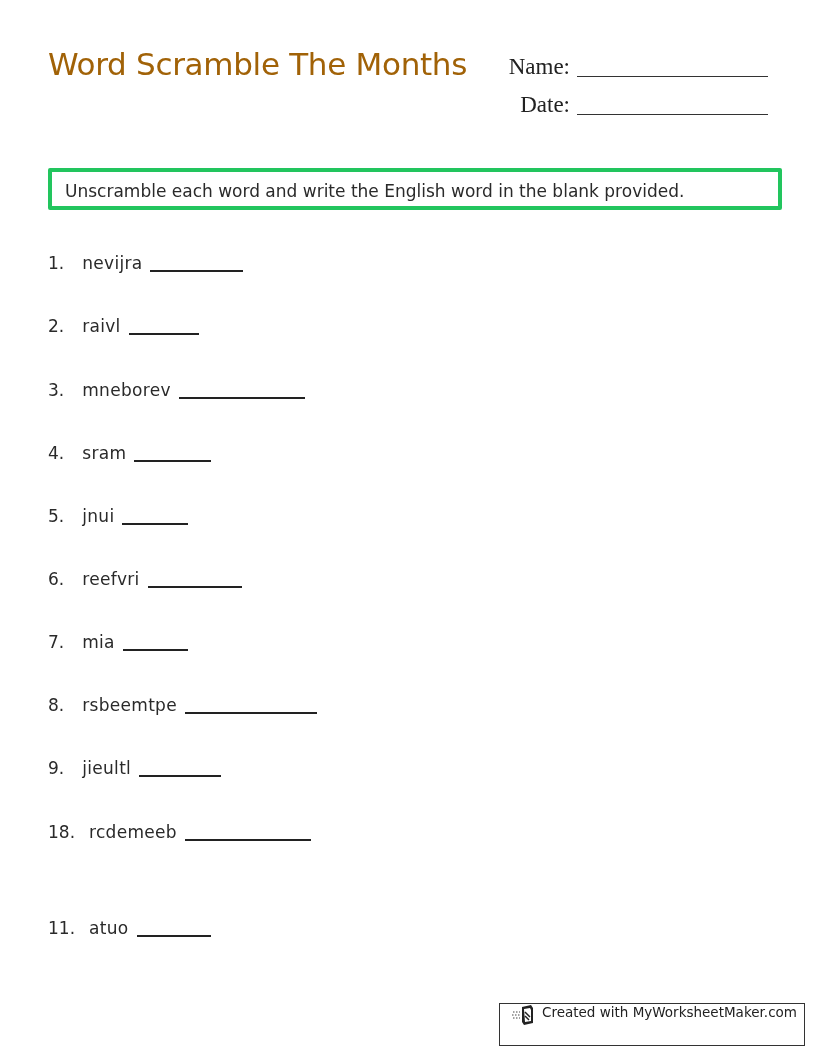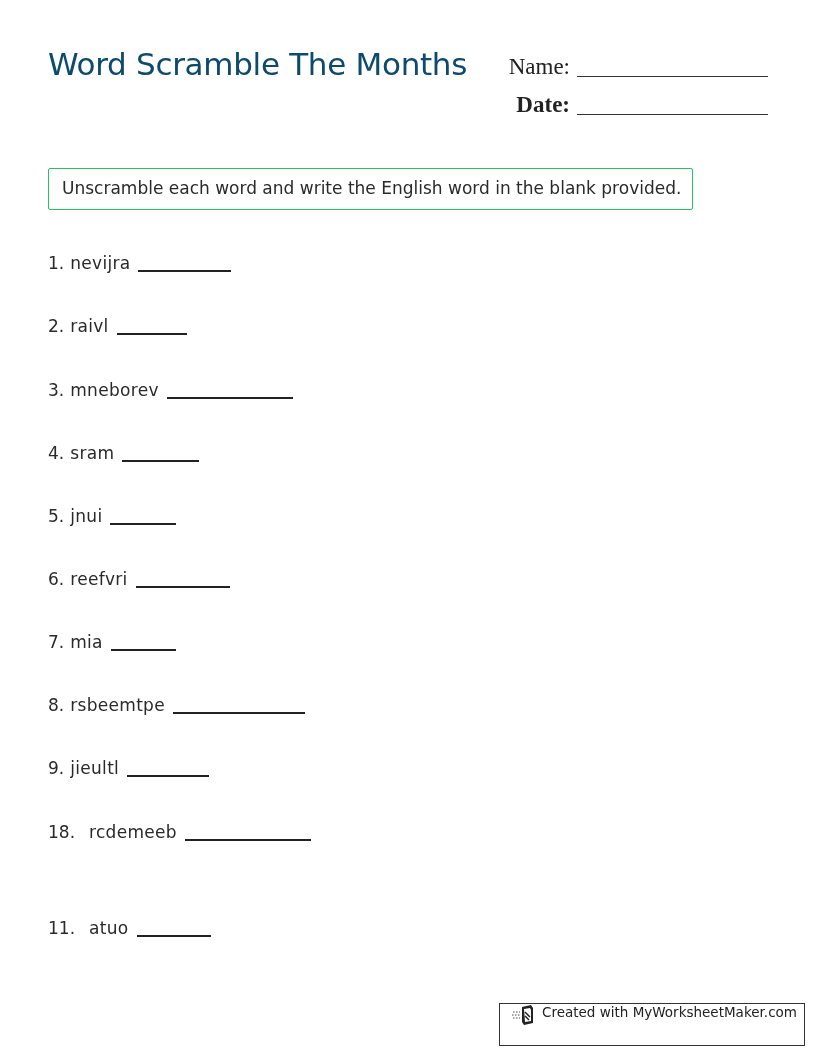--- a/index.html
+++ b/index.html
@@ -1,39 +1,39 @@
 <!DOCTYPE html>
 <html><head>
   <meta charset="utf-8">
   <style>
     html, body { margin: 0; padding: 0; background: #ffffff; }
     body { width: 816px; height: 1056px; position: relative; overflow: hidden; color: #222; }
-    .title { position: absolute; left: 48px; top: 46px; font-family: "DejaVu Sans", sans-serif; font-size: 31px; color: #0c4a6e; letter-spacing: -0.3px; font-weight: normal; margin: 0; }
+    .title { position: absolute; left: 48px; top: 46px; font-family: "DejaVu Sans", sans-serif; font-size: 31px; color: #a16207; letter-spacing: -0.3px; font-weight: normal; margin: 0; }
     .field { position: absolute; font-family: "Liberation Serif", serif; font-size: 23px; color: #222; }
     .field-label { position: absolute; text-align: right; width: 70px; }
     .field-line { position: absolute; height: 0; border-bottom: 1px solid #333; width: 191px; }
-    .instructions { position: absolute; left: 48px; top: 168px; width: 645px; height: 42px; box-sizing: border-box; border: 1px solid #22c55e; border-radius: 2px; font-family: "DejaVu Sans", sans-serif; font-size: 17px; color: #2a2a2a; padding: 9px 13px; white-space: nowrap; }
+    .instructions { position: absolute; left: 48px; top: 168px; width: 734px; height: 42px; box-sizing: border-box; border: 4px solid #22c55e; border-radius: 2px; font-family: "DejaVu Sans", sans-serif; font-size: 17px; color: #2a2a2a; padding: 9px 13px; white-space: nowrap; }
     .question { position: absolute; left: 48px; font-family: "DejaVu Sans", sans-serif; font-size: 17px; color: #2a2a2a; display: flex; align-items: baseline; white-space: nowrap; }
     .q-num { display: inline-block; }
-    .q-word { display: inline-block; margin-left: 6px; letter-spacing: 0.3px; }
+    .q-word { display: inline-block; margin-left: 18px; letter-spacing: 0.3px; }
     .q-blank { display: inline-block; margin-left: 8px; border-bottom: 2px solid #222; height: 1px; position: relative; top: 3px; }
     .footer-badge { position: absolute; left: 499px; top: 1003px; width: 306px; height: 43px; box-sizing: border-box; border: 1px solid #333; display: flex; align-items: flex-start; padding-left: 12px; font-family: "DejaVu Sans", sans-serif; font-size: 13.5px; color: #222; white-space: nowrap; }
     .footer-icon { width: 24px; height: 22px; margin-right: 6px; }
   </style>
 </head>
 <body>
 
 <h1 class="title">Word Scramble The Months</h1>
 
 <div>
   <span class="field field-label" style="left:500px; top:54px;">Name:</span>
   <span class="field-line" style="left:577px; top:76px;"></span>
 </div>
 <div>
-  <span class="field field-label" style="left:500px; top:92px;font-weight:bold;">Date:</span>
+  <span class="field field-label" style="left:500px; top:92px;">Date:</span>
   <span class="field-line" style="left:577px; top:114px;"></span>
 </div>
 
 <div class="instructions">Unscramble each word and write the English word in the blank provided.</div>
 
 <div id="questions">
   <div class="question" style="top:253px;">
     <span class="q-num">1.</span>
     <span class="q-word">nevijra</span>
     <span class="q-blank" style="width:93px;"></span>

